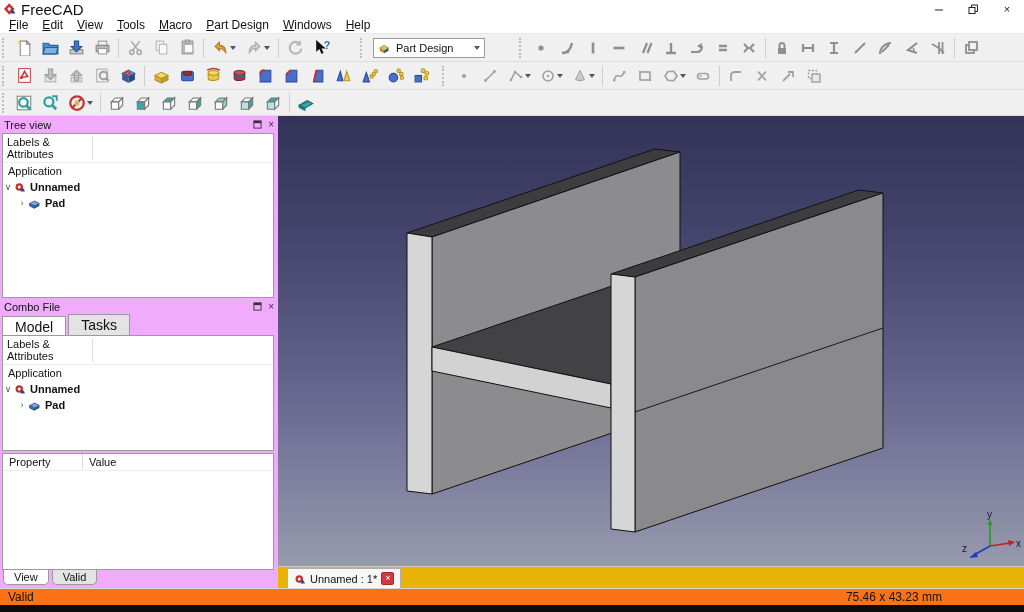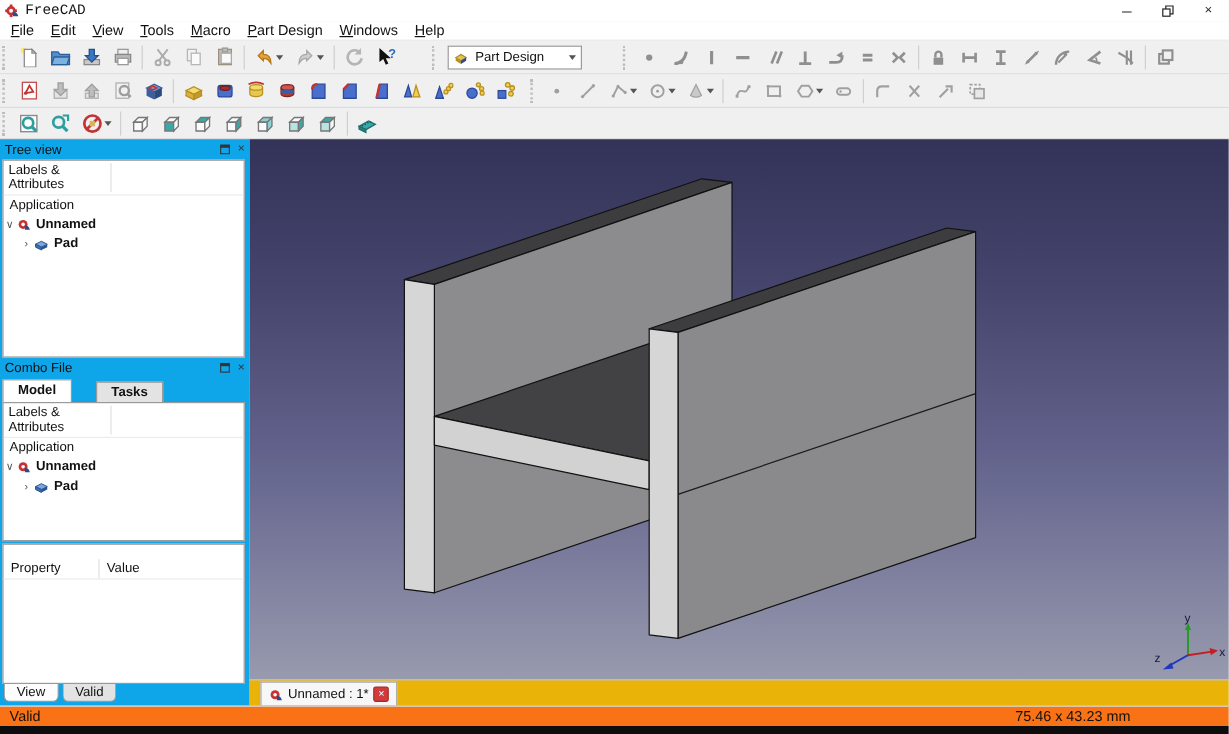--- a/index.html
+++ b/index.html
@@ -3,21 +3,21 @@
 <meta charset="utf-8">
 <style>
   * { margin:0; padding:0; box-sizing:border-box; }
   html,body { width:1024px; height:612px; overflow:hidden; }
   body { font-family:"Liberation Sans","DejaVu Sans",sans-serif; font-size:12px; color:#111; background:#f0f0f0; }
   .app { width:1024px; height:612px; display:flex; flex-direction:column; background:#f0f0f0; }
 
   
   .titlebar { height:18px; background:#fff; display:flex; align-items:center; flex:0 0 auto; }
   .titlebar .logo { margin:0 5px 0 4px; }
-  .title-text { font-size:12px;font-family:Liberation Mono, monospace; }
+  .title-text { font-size:15px; }
   .win-buttons { margin-left:auto; display:flex; height:100%; }
   .win-btn { width:34px; display:flex; align-items:center; justify-content:center; font-size:11px; color:#222; }
 
   
   .menubar { height:16px; background:#fff; display:flex; align-items:center; padding-left:2px; flex:0 0 auto; border-bottom:1px solid #e8e8e8;}
   .menu-item { display:inline-block; padding:0 7px; font-size:12px; line-height:15px; }
   .menu-item::first-letter { text-decoration:underline; }
 
   
   .toolbar { display:flex; align-items:center; background:#f0f0f0; border-bottom:1px solid #dcdcdc; flex:0 0 auto; }
@@ -26,37 +26,37 @@
   .tb3 .tbtn { height:22px; }
   .handle { width:6px; height:20px; border-left:2px dotted #bdbdbd; margin:0 3px 0 2px; flex:0 0 auto; }
   .sep { width:1px; height:20px; background:#cfcfcf; margin:0 3px; flex:0 0 auto; }
   .dd { width:0; height:0; border-left:3px solid transparent; border-right:3px solid transparent; border-top:4px solid #555; margin-left:1px; }
   .combo { display:flex; align-items:center; height:20px; background:#fff; border:1px solid #9a9a9a; padding:0 4px; margin:0 4px; min-width:112px; }
   .combo .label { font-size:11px; margin:0 14px 0 4px; }
   .combo .dd { margin-left:auto; }
 
   
   .main { flex:1 1 auto; display:flex; height:472px; }
-  .dock { width:208px; flex:0 0 auto; display:flex; flex-direction:column; background:#0ea5e9; }
+  .dock { width:278px; flex:0 0 auto; display:flex; flex-direction:column; background:#f0abfc; }
   .panel-header { height:17px; display:flex; align-items:center; padding:0 4px; font-size:11px; flex:0 0 auto; }
   .panel-header .ph-buttons { margin-left:auto; display:flex; gap:6px; align-items:center; }
   .ph-btn { font-size:10px; color:#333; line-height:10px; }
   .panel-box { background:#fff; border:1px solid #9a9a9a; margin:0 4px 0 2px; overflow:hidden; }
   .col-header { font-size:11px; padding:2px 4px; border-bottom:1px solid #ececec; }
   .col-header span { display:inline-block; width:86px; border-right:1px solid #e0e0e0; }
   .tree-row { display:flex; align-items:center; height:16px; font-size:11px; }
   .tree-row .chev { width:10px; text-align:center; font-size:9px; color:#555; }
   .tree-row .ticon { margin:0 4px 0 1px; display:flex; }
   .bold { font-weight:bold; }
   .tabs-n { display:flex; align-items:flex-end; height:20px; padding-left:2px; }
-  .tab-n { font-size:11px; padding:2px 12px; border:1px solid #9a9a9a; border-bottom:none; background:#e3e3e3; margin-right:20px;font-weight:bold; }
+  .tab-n { font-size:14px; padding:2px 12px; border:1px solid #9a9a9a; border-bottom:none; background:#e3e3e3; margin-right:2px; }
   .tab-n.active { background:#fff; height:19px; }
   .prop-table { background:#fff; border:1px solid #9a9a9a; margin:2px 4px 0 2px; }
   .prop-head { display:flex; font-size:11px; border-bottom:1px solid #ececec; }
-  .prop-head div { padding:2px 6px;margin-top:12px; }
+  .prop-head div { padding:2px 6px; }
   .prop-head .c1 { width:80px; border-right:1px solid #e0e0e0; }
   .tabs-s { display:flex; height:18px; padding-left:3px; align-items:flex-start; }
   .tab-s { font-size:11px; padding:1px 10px; border:1px solid #9a9a9a; border-top:none; background:#e3e3e3; border-radius:0 0 5px 5px; margin-right:3px; }
   .tab-s.active { background:#fdfdfd; }
 
   
   .viewport-wrap { flex:1 1 auto; display:flex; flex-direction:column; }
   .viewport { position:relative; height:450px; background:linear-gradient(180deg,#333359 0%,#45456d 28%,#62628c 58%,#8182a0 82%,#989aae 100%); overflow:hidden; flex:0 0 auto; }
   .viewport svg.model { position:absolute; left:0; top:0; }
   .axis-cross { position:absolute; right:2px; bottom:2px; }

